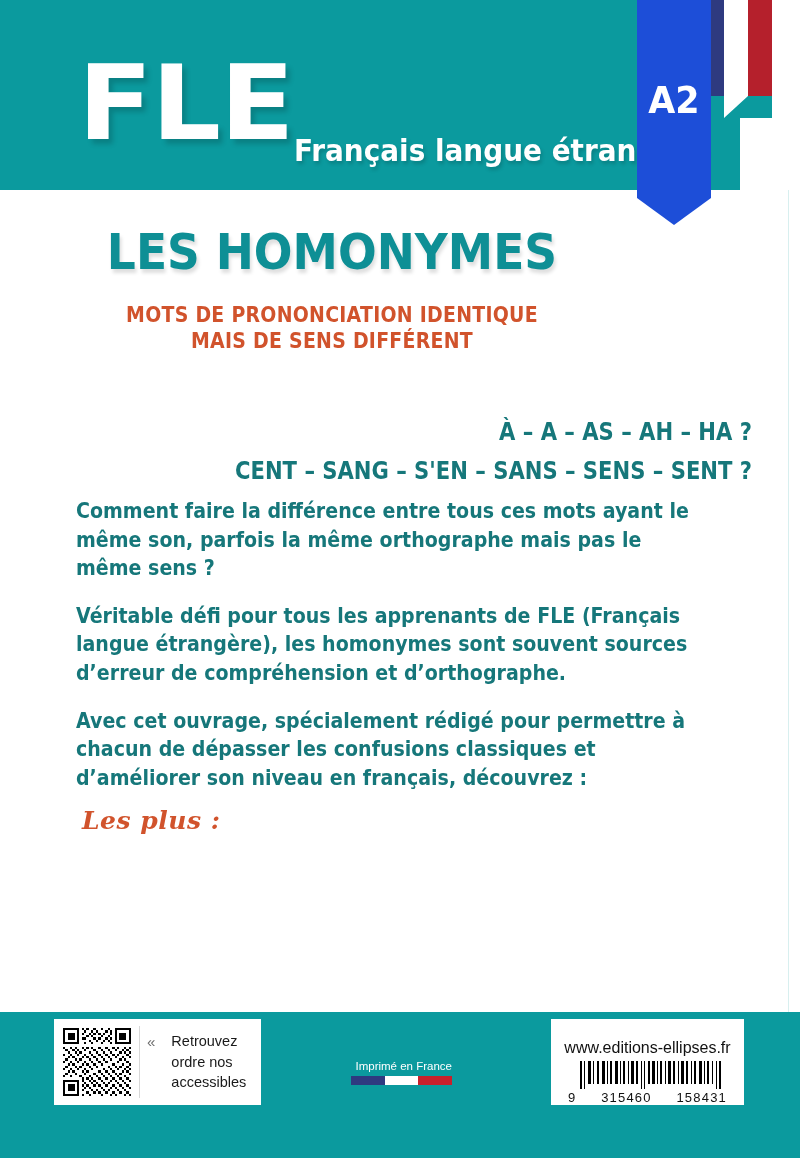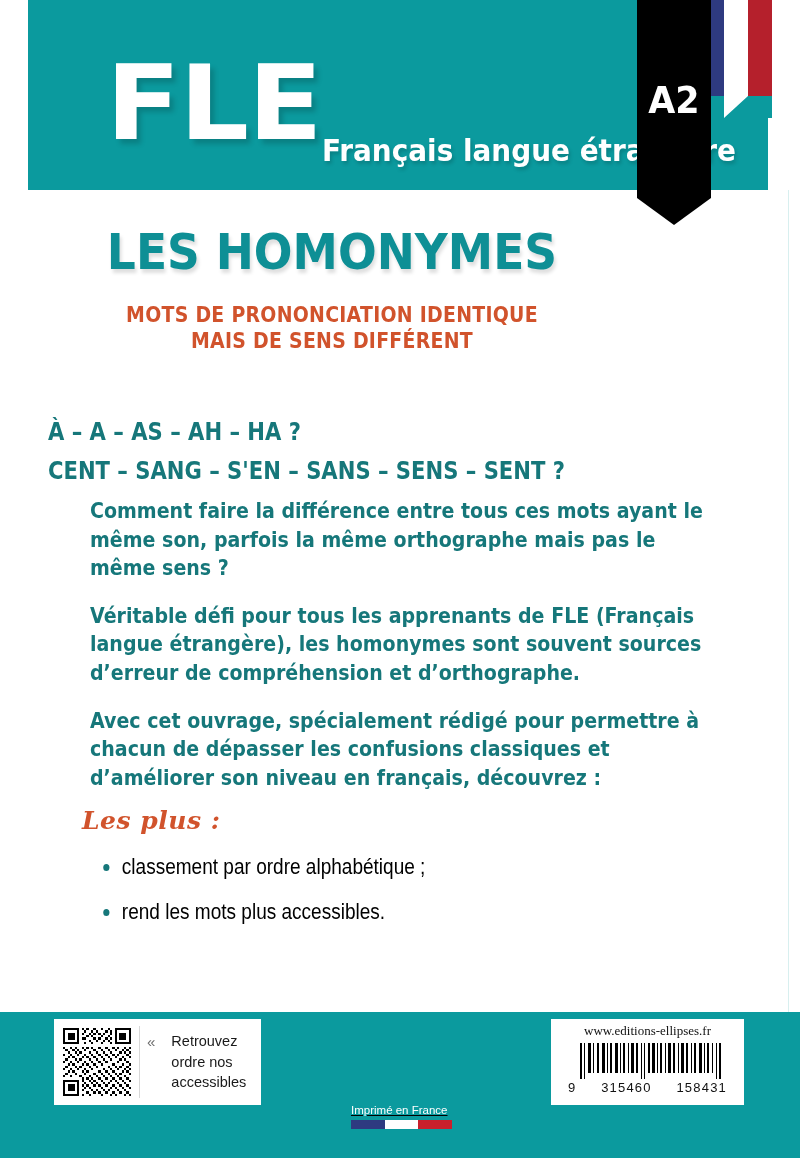--- a/index.html
+++ b/index.html
@@ -17,21 +17,20 @@
     background: #ffffff;
     overflow: hidden;
   }
 
   
   .header-band {
     position: absolute;
     left: 0; top: 0;
     width: 740px; height: 190px;
     background: #0b9a9e;
-    margin-left: 28px;
   }
   .fle-logo {
     position: absolute;
     left: 78px; top: 52px;
     font-family: "DejaVu Sans", sans-serif;
     font-weight: bold;
     font-size: 103px;
     line-height: 1;
     letter-spacing: -1px;
     color: #ffffff;
@@ -69,21 +68,21 @@
     position: absolute;
     left: 0; bottom: 0; width: 72px; height: 22px;
     background: #0b9a9e;
     clip-path: polygon(0 0, 24px 0, 24px 100%, 48px 0, 72px 0, 72px 100%, 0 100%);
   }
 
   .ribbon-level {
     position: absolute;
     left: 637px; top: 0;
     width: 74px; height: 225px;
-    background: #000000;
+    background: #1d4ed8;
     clip-path: polygon(0 0, 100% 0, 100% 88%, 50% 100%, 0 88%);
     z-index: 3;
   }
   .ribbon-level .level-text {
     position: absolute;
     left: 0; top: 78px;
     width: 100%;
     text-align: center;
     font-family: "DejaVu Sans", sans-serif;
     font-weight: bold;
@@ -126,41 +125,41 @@
     letter-spacing: 0.3px;
     color: #d1532c;
     transform: scaleX(0.90);
   }
 
   
   .examples {
     position: absolute;
     left: 0; top: 418px;
     width: 800px;
-    text-align: left;
+    text-align: right;
     color: #16777a;
     font-family: "DejaVu Sans", sans-serif;
     font-weight: bold;
   }
   .examples .line1 {
     font-size: 24px;
     line-height: 1.18;
     transform: scaleX(0.88);
   }
   .examples .line2 {
     font-size: 24px;
     line-height: 1.18;
     margin-top: 11px;
     transform: scaleX(0.88);
   }
 
   
   .body-copy {
     position: absolute;
-    left: 90px; top: 497px;
+    left: 76px; top: 497px;
     width: 636px;
     color: #16777a;
     font-family: "DejaVu Sans", sans-serif;
     font-weight: bold;
   }
   .para {
     font-size: 21.5px;
     line-height: 1.33;
     margin-bottom: 19px;
     transform: scaleX(0.885);
@@ -196,21 +195,21 @@
     left: 82px; top: 806px;
     width: 636px;
   }
   .les-plus-head {
     font-family: "DejaVu Serif", serif;
     font-style: italic;
     font-weight: bold;
     font-size: 25px;
     color: #d1532c;
     letter-spacing: 0.5px;
-    margin-bottom: 18px;
+    margin-bottom: 27px;
   }
   .les-plus .bullet-list li { margin-bottom: 16px; }
 
   
   .footer-band {
     position: absolute;
     left: 0; top: 1012px;
     width: 800px; height: 146px;
     background: #0b9a9e;
   }
@@ -248,24 +247,23 @@
   .qr-text {
     margin-left: 16px;
     font-family: "Liberation Sans", sans-serif;
     font-size: 14.5px;
     line-height: 1.42;
     color: #1a1a1a;
   }
 
   .print-fr {
     position: absolute;
-    left: 351px; top: 1104px;
-    text-align: left;
+    left: 351px; top: 1060px;
+    text-align: right;
     z-index: 2;
-    text-decoration: underline;
   }
   .print-fr .pf-text {
     font-family: "Liberation Sans", sans-serif;
     font-size: 11.5px;
     color: #ffffff;
     white-space: nowrap;
   }
   .print-fr .pf-flag {
     margin-top: 4px;
     display: flex;
@@ -281,23 +279,23 @@
     position: absolute;
     left: 551px; top: 1019px;
     width: 193px; height: 86px;
     background: #ffffff;
     z-index: 2;
     display: flex;
     flex-direction: column;
     align-items: center;
   }
   .isbn-url {
-    margin-top: 4px;
-    font-family: Liberation Serif, serif;
-    font-size: 13px;
+    margin-top: 20px;
+    font-family: Liberation Sans, sans-serif;
+    font-size: 16px;
     color: #111111;
   }
   .barcode {
     margin-top: 4px;
     width: 163px;
     height: 36px;
   }
   .isbn-digits {
     margin-top: 1px;
     width: 163px;
@@ -348,30 +346,20 @@
   </div>
 
   <div class="body-copy">
     <div class="para">Comment faire la différence entre tous ces mots ayant le même son, parfois la même orthographe mais pas le même sens ?</div>
     <div class="para">Véritable défi pour tous les apprenants de FLE (Français langue étrangère), les homonymes sont souvent sources d’erreur de compréhension et d’orthographe.</div>
     <div class="para">Avec cet ouvrage, spécialement rédigé pour permettre à chacun de dépasser les confusions classiques et d’améliorer son niveau en français, découvrez :</div>
   </div>
 
   <div class="les-plus">
     <div class="les-plus-head">Les plus :</div>
-    <ul class="bullet-list">
-      <li>
-        <span class="dot"></span>
-        <span>classement par ordre alphabétique ;</span>
-      </li>
-      <li>
-        <span class="dot"></span>
-        <span>rend les mots plus accessibles.</span>
-      </li>
-    </ul>
   </div>
 
   <div class="footer-band"></div>
 
   <div class="qr-box">
     <svg class="qr-code" viewBox="0 0 29 29" shape-rendering="crispEdges">
       <rect width="29" height="29" fill="#fff"></rect>
       <g fill="#000">
         <rect x="0" y="0" width="7" height="1"></rect>
           <rect x="0" y="6" width="7" height="1"></rect>

